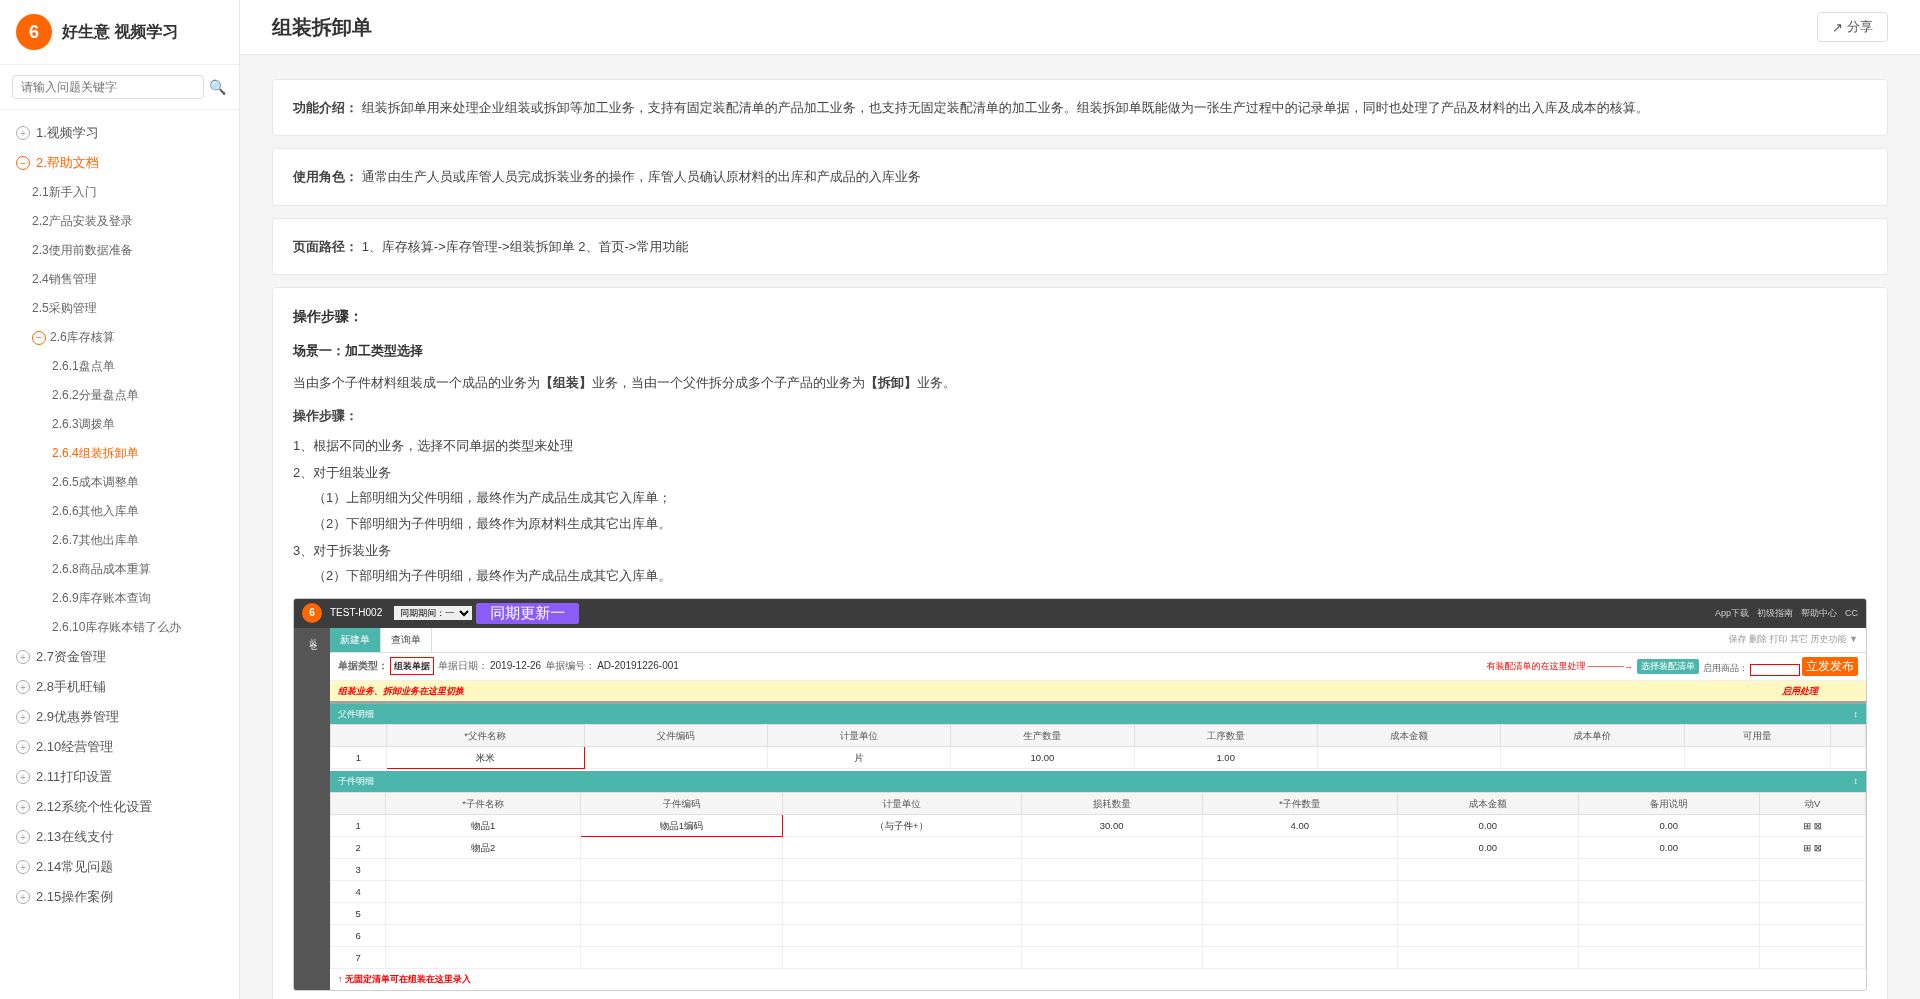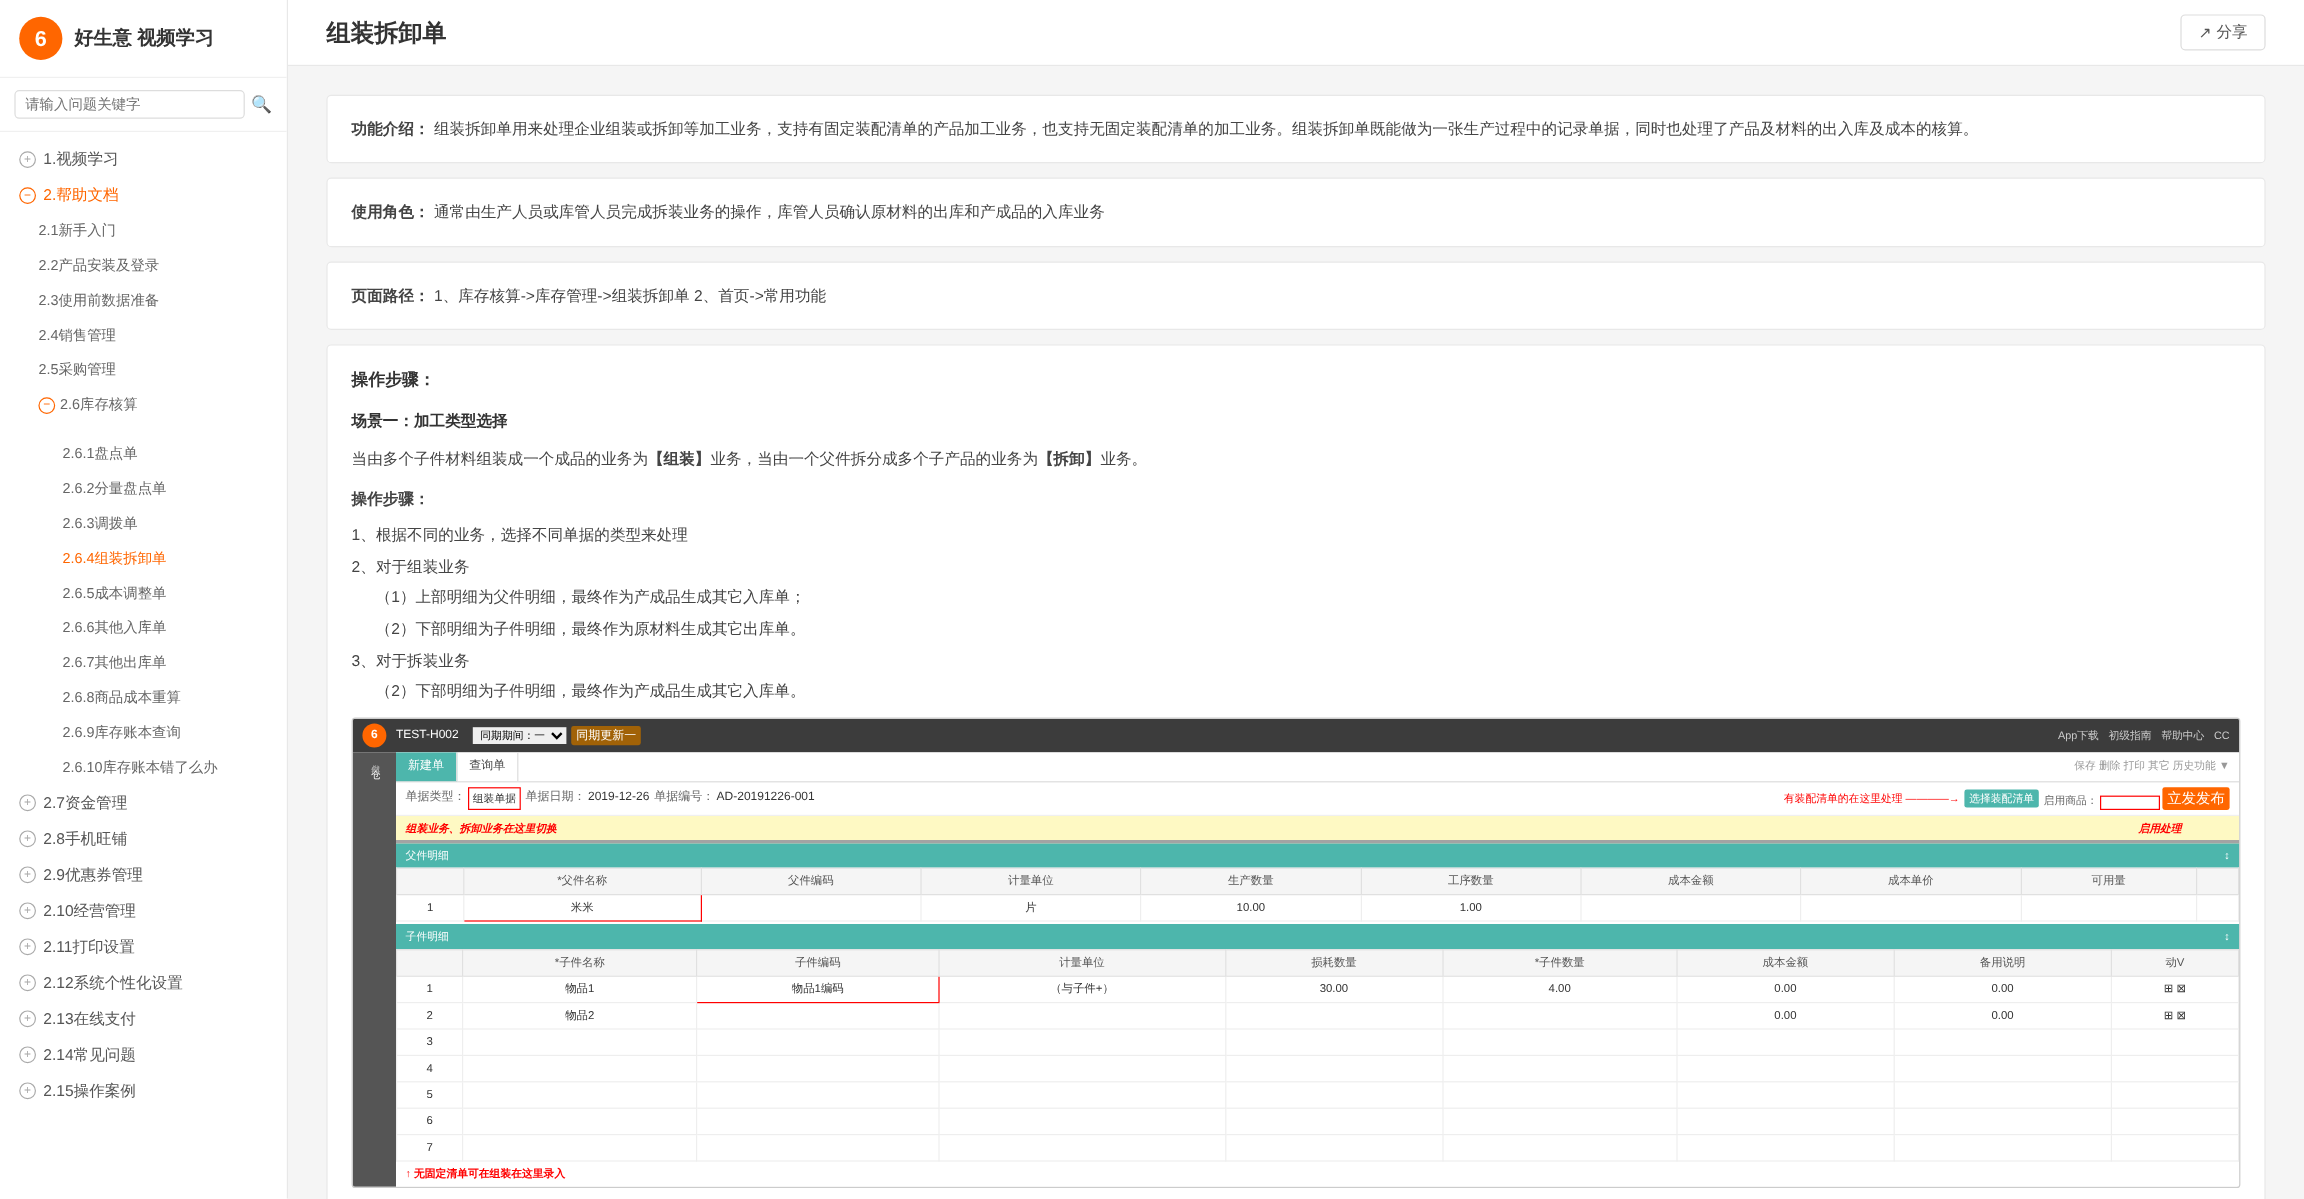--- a/index.html
+++ b/index.html
@@ -157,21 +157,21 @@
         <span>2.4销售管理</span>
       </div>
     <div class="nav-item nav-subitem">
         <span>2.5采购管理</span>
       </div>
 
     <div class="nav-item nav-subitem">
       <span class="expand-dot minus" style="border-color:#f60;color:#f60;margin-right:4px;">−</span>
       <span>2.6库存核算</span>
     </div>
-    <div class="nav-item nav-subitem" style="padding-left:52px;margin-top:12px;">
+    <div class="nav-item nav-subitem" style="padding-left:52px;">
         <span>2.6.1盘点单</span>
       </div>
     <div class="nav-item nav-subitem" style="padding-left:52px;">
         <span>2.6.2分量盘点单</span>
       </div>
     <div class="nav-item nav-subitem" style="padding-left:52px;">
         <span>2.6.3调拨单</span>
       </div>
     <div class="nav-item nav-subitem active" style="padding-left:52px;color:#f60;">
         <span>2.6.4组装拆卸单</span>
@@ -275,21 +275,21 @@
       <div style="padding-left:20px;margin-bottom:10px;">（2）下部明细为子件明细，最终作为产成品生成其它入库单。</div>
 
       <div class="ss-box" style="position:relative;">
         <div class="ss-frame">
 
           <div class="ss-header-row">
             <div class="ss-orange-logo">6</div>
             <span style="color:#fff;font-size:10px;">TEST-H002</span>
             <div style="flex:1;display:flex;align-items:center;gap:4px;margin-left:4px;">
               <select style="font-size:9px;padding:1px 2px;border:none;"><option>同期期间：一</option></select>
-              <button style="font-size:10px;background:#a16207;color:#fff;border:none;border-radius:2px;padding:1px 4px;">同期更新一</button>
+              <button style="font-size:15px;background:#8b5cf6;color:#fff;border:none;border-radius:2px;padding:1px 14px;">同期更新一</button>
             </div>
             <div style="display:flex;gap:8px;color:#ccc;font-size:9px;">
               <span>App下载</span>
               <span>初级指南</span>
               <span>帮助中心</span>
               <span>CC</span>
             </div>
           </div>
 
           <div style="display:flex;">
@@ -302,21 +302,21 @@
             <div style="flex:1;background:#fff;">
 
               <div style="display:flex;border-bottom:1px solid #ddd;font-size:10px;">
                 <div style="padding:3px 10px;border-right:1px solid #ddd;background:#4db6ac;color:#fff;">新建单</div>
                 <div style="padding:3px 10px;border-right:1px solid #ddd;">查询单</div>
                 <div style="flex:1;"></div>
                 <div style="padding:3px 8px;font-size:9px;color:#999;">保存 删除 打印 其它 历史功能 ▼</div>
               </div>
 
               <div style="display:flex;flex-wrap:wrap;gap:4px;padding:4px 8px;font-size:10px;border-bottom:1px solid #f0f0f0;">
-                <div style="display:flex;gap:2px;">
+                <div style="display:flex;align-items:center;gap:2px;font-weight:bold;">
                   <span style="color:#666;">单据类型：</span>
                   <span style="border:1px solid #ff0000;padding:0 3px;color:#333;font-size:9px;">组装单据</span>
                 </div>
                 <div style="display:flex;align-items:center;gap:2px;">
                   <span style="color:#666;">单据日期：</span>
                   <span style="color:#333;">2019-12-26</span>
                 </div>
                 <div style="display:flex;align-items:center;gap:2px;">
                   <span style="color:#666;">单据编号：</span>
                   <span style="color:#333;">AD-20191226-001</span>

